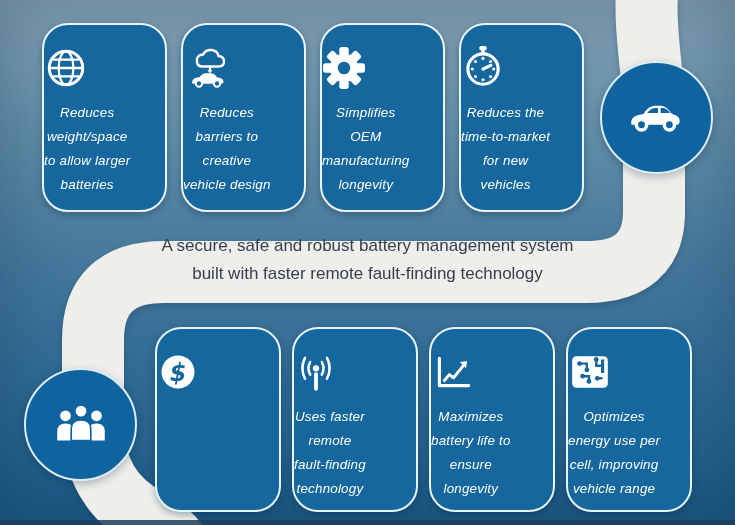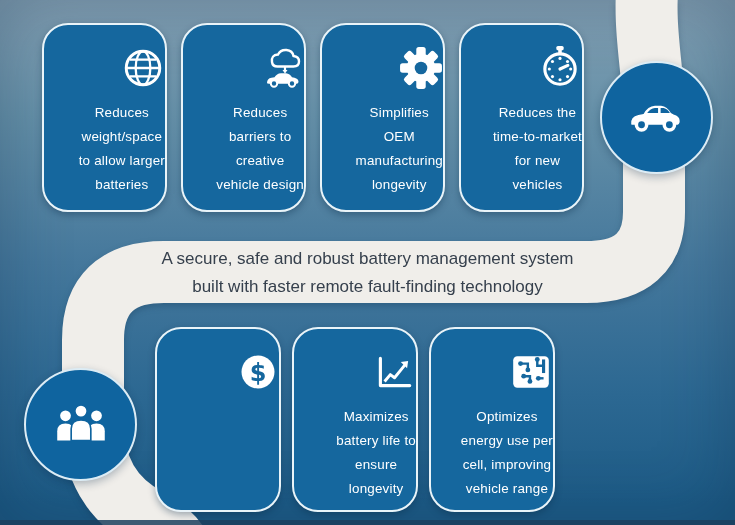--- a/index.html
+++ b/index.html
@@ -8,32 +8,33 @@
     font-family:"Liberation Sans",sans-serif;
     background:linear-gradient(180deg,#84a0b3 0%,#6590a8 22%,#45789c 50%,#2c6892 75%,#1d5b86 96%,#1d5b86 100%);
     box-shadow:inset 0 0 70px rgba(10,40,70,.30);
   }
   .road-svg{position:absolute;left:0;top:0;z-index:1;filter:drop-shadow(0 3px 3px rgba(15,50,80,.30));}
   .row{position:absolute;display:flex;z-index:3;}
   .row-top{top:23px;left:42px;gap:14px;}
   .row-bottom{top:327px;left:155px;gap:11px;}
   .card{
     background:#15679e;border:2.5px solid #e9f4f9;border-radius:26px;
-    box-sizing:border-box;display:flex;flex-direction:column;align-items:flex-end;
+    box-sizing:border-box;display:flex;flex-direction:column;align-items:flex-start;
     box-shadow:0 3px 7px rgba(10,40,70,.35);
+    font-style:italic;
   }
   .card-top{width:125px;height:189px;}
   .card-bottom{width:126px;height:185px;}
   .card .icon{margin-top:20px;height:46px;display:flex;align-items:center;justify-content:center;}
   .card .label{
     margin-top:10px;color:#ffffff;font-size:13.4px;line-height:24px;
     text-align:center;white-space:pre-line;letter-spacing:.2px;
   }
   .band{
-    position:absolute;top:242px;left:0;right:0;height:62px;z-index:3;
+    position:absolute;top:229px;left:0;right:0;height:62px;z-index:3;
     display:flex;align-items:center;justify-content:center;
   }
   .band .band-text{
     color:#36404d;font-size:17px;line-height:28px;font-weight:500;
     text-align:center;white-space:pre-line;max-width:560px;
   }
   .marker{
     position:absolute;width:113px;height:113px;border-radius:50%;
     background:#0f649f;border:2px solid #dcecf5;box-sizing:border-box;z-index:4;
     display:flex;align-items:center;justify-content:center;
@@ -148,20 +149,36 @@
 
     <div class="card card-bottom">
       <span class="icon">
         <svg width="42" height="42" viewBox="0 0 42 42">
           <circle cx="21" cy="21" r="16.5" fill="#fff"></circle>
           <text x="21" y="29.5" text-anchor="middle" font-family="DejaVu Sans, sans-serif" font-size="24" font-weight="bold" fill="#15679e">$</text>
         </svg>
       </span>
     </div>
 
+    <div class="card card-bottom">
+      <span class="icon">
+        <svg width="44" height="44" viewBox="0 0 42 42" fill="none" stroke="#fff" stroke-linecap="round">
+          <line x1="21" y1="23" x2="21" y2="37" stroke-width="3.6"></line>
+          <circle cx="21" cy="17.5" r="3" fill="#fff" stroke="none"></circle>
+          <path d="M15.5 11.5 Q12 17.5 15.5 23.5" stroke-width="2.4"></path>
+          <path d="M10.5 7.5 Q5.5 17.5 10.5 27.5" stroke-width="2.4"></path>
+          <path d="M26.5 11.5 Q30 17.5 26.5 23.5" stroke-width="2.4"></path>
+          <path d="M31.5 7.5 Q36.5 17.5 31.5 27.5" stroke-width="2.4"></path>
+        </svg>
+      </span>
+      <span class="label">Uses faster
+remote
+fault-finding
+technology</span>
+    </div>
 
     <div class="card card-bottom">
       <span class="icon">
         <svg width="44" height="44" viewBox="0 0 42 42" fill="none" stroke="#fff">
           <path d="M8 8 L8 34 L36 34" stroke-width="3" stroke-linecap="round" stroke-linejoin="round"></path>
           <path d="M12 30 L17.5 23.5 L21.5 26.5 L28 18.5 L32 13.5" stroke-width="2.8" stroke-linejoin="round"></path>
           <path d="M27.5 11.5 L34.5 10.5 L33.5 17.5 Z" fill="#fff" stroke="none"></path>
         </svg>
       </span>
       <span class="label">Maximizes

